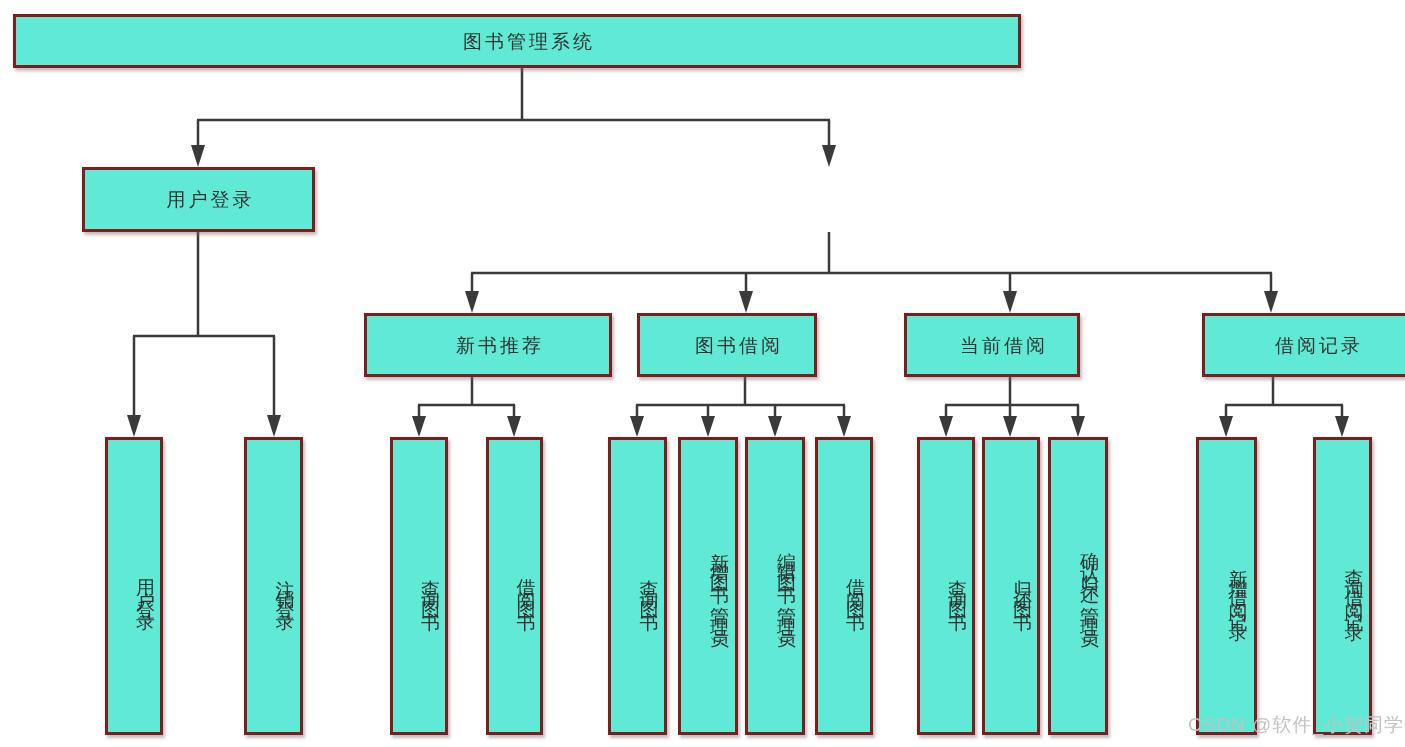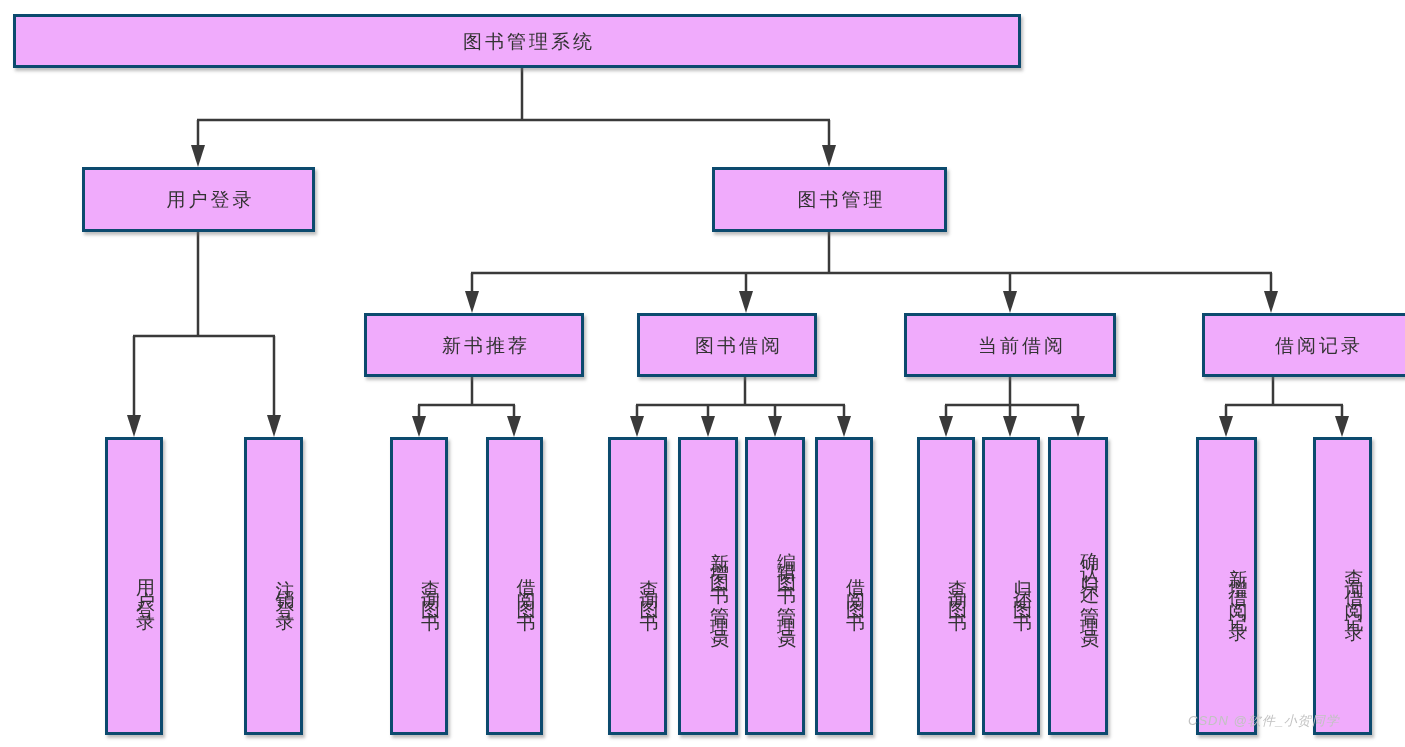--- a/index.html
+++ b/index.html
@@ -7,63 +7,63 @@
     position:relative;
     width:1405px;height:747px;
     background:#ffffff;
     font-family:"Liberation Sans", sans-serif;
     overflow:hidden;
   }
   svg.connectors{position:absolute;left:0;top:0;z-index:1;}
   .box{
     position:absolute;
     box-sizing:border-box;
-    background:#f0abfc;
-    border:3px solid #0c4a6e;
+    background:#5eead4;
+    border:3px solid #7f1d1d;
     box-shadow:2px 3px 3px rgba(110,110,110,0.45);
     display:flex;align-items:center;justify-content:center;
     z-index:2;
     padding-left:24px;
   }
   .h-label{
     font-size:19px;color:#333333;letter-spacing:3px;
     white-space:nowrap;line-height:1;
   }
   .v-label{
     writing-mode:vertical-rl;
     text-orientation:upright;
     font-size:19px;color:#333333;
     letter-spacing:11px;line-height:1;
     white-space:nowrap;
   }
   .root{left:13px;top:14px;width:1008px;height:54px;}
   .n-user-login{left:82px;top:167px;width:233px;height:65px;}
   .n-book-mgmt{left:712px;top:167px;width:235px;height:65px;}
   .l3{top:313px;height:64px;}
-  .n-new-book{left:364px;width:220px;}
+  .n-new-book{left:364px;width:248px;}
   .n-book-borrow{left:637px;width:180px;}
-  .n-cur-borrow{left:904px;width:212px;justify-content:center;}
+  .n-cur-borrow{left:904px;width:176px;justify-content:center;}
   .n-borrow-rec{left:1168px;width:210px;margin-left:34px;}
   .leaf{top:437px;height:298px;}
   .lf1{left:105px;width:58px;}
   .lf2{left:244px;width:59px;}
   .lf3{left:390px;width:58px;}
   .lf4{left:486px;width:57px;}
   .lf5{left:608px;width:59px;}
   .lf6{left:678px;width:60px;}
   .lf7{left:745px;width:60px;}
   .lf8{left:815px;width:58px;}
   .lf9{left:917px;width:58px;}
   .lf10{left:982px;width:58px;}
   .lf11{left:1048px;width:60px;}
   .lf12{left:1196px;width:61px;}
   .lf13{left:1313px;width:59px;}
   .watermark{
     position:absolute;left:1188px;top:712px;z-index:5;
-    font-size:13px;color:#c2c2c2;letter-spacing:1px;white-space:nowrap;font-style:italic;
+    font-size:19px;color:#c2c2c2;letter-spacing:1px;white-space:nowrap;
   }
   line{stroke:#3a3a3a;stroke-width:2.5;}
   polygon{fill:#3a3a3a;}
 </style>
 </head>
 <body>
 
 <div class="canvas">
 
   <svg class="connectors" width="1405" height="747">
@@ -135,23 +135,20 @@
     </g>
   </svg>
 
   <div class="box root">
     <span class="h-label">图书管理系统</span>
   </div>
 
   <div class="box n-user-login">
     <span class="h-label">用户登录</span>
   </div>
-  <div class="box n-book-mgmt">
-    <span class="h-label">图书管理</span>
-  </div>
 
   <div class="box l3 n-new-book">
     <span class="h-label">新书推荐</span>
   </div>
   <div class="box l3 n-book-borrow">
     <span class="h-label">图书借阅</span>
   </div>
   <div class="box l3 n-cur-borrow">
     <span class="h-label">当前借阅</span>
   </div>

